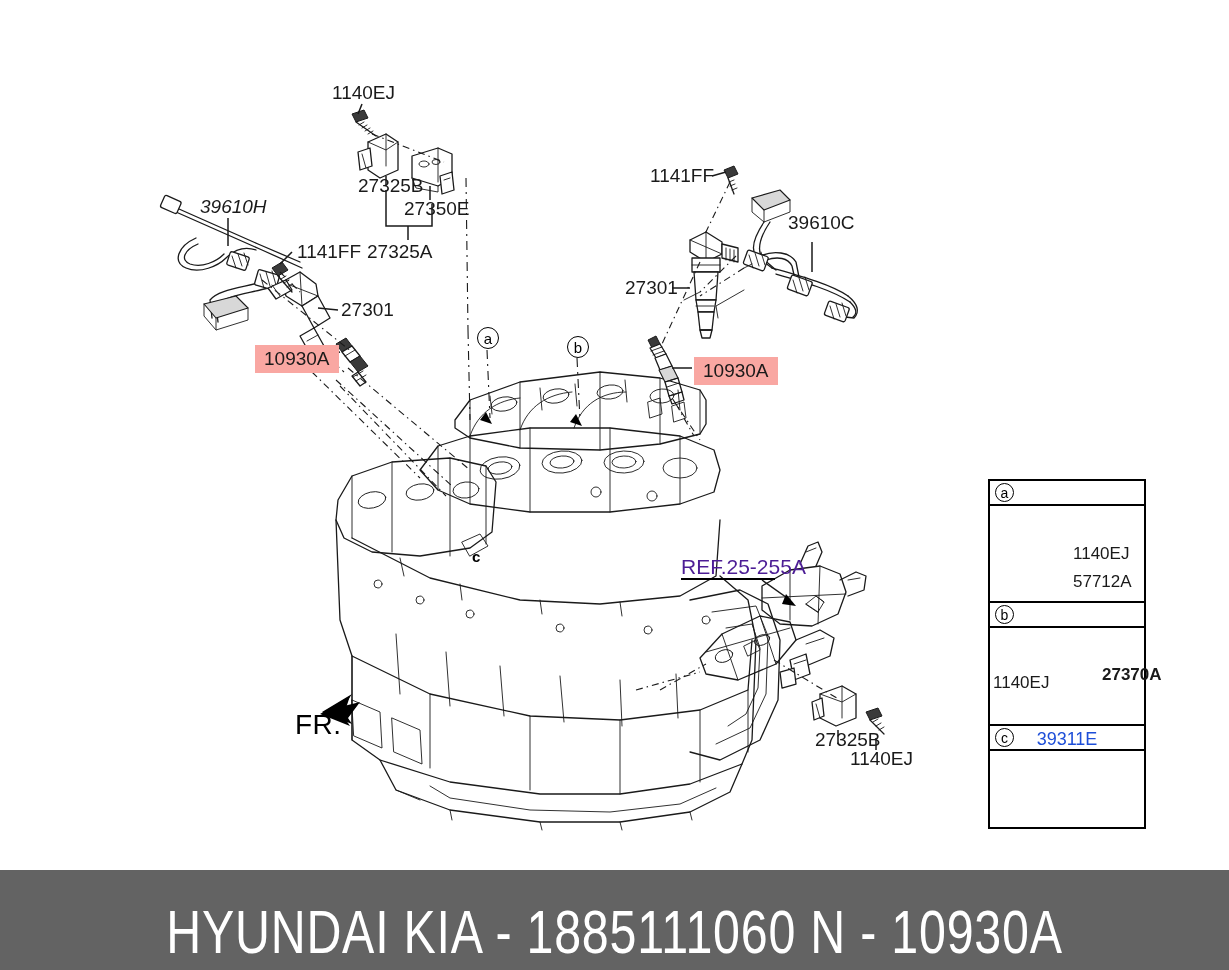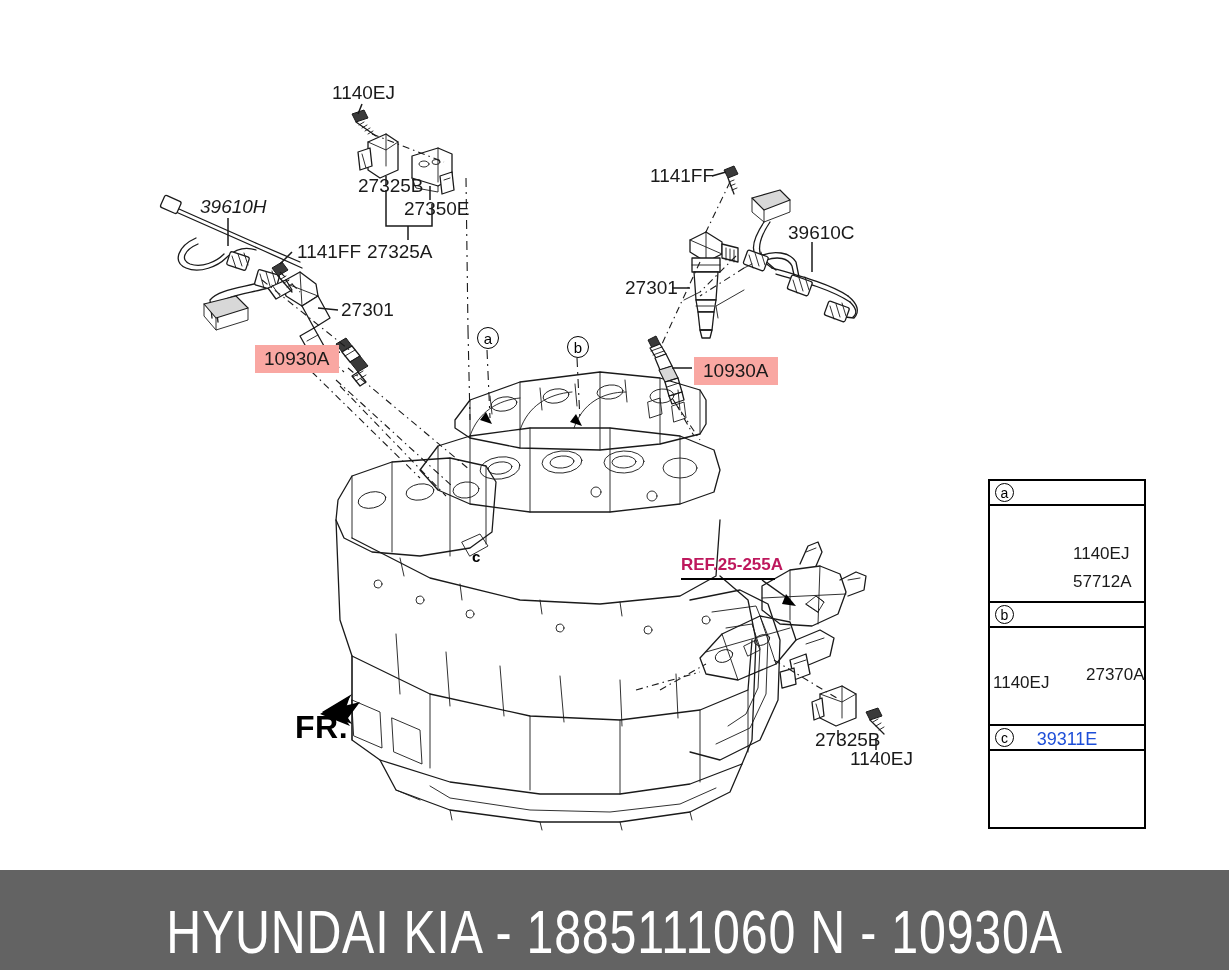--- a/index.html
+++ b/index.html
@@ -38,31 +38,31 @@
     color: #1a1a1a;
     font-family: "Liberation Sans", sans-serif;
     font-size: 19px;
     padding: 4px 9px 5px 9px;
     white-space: nowrap;
     line-height: 1;
   }
   .fr-label {
     position: absolute;
     font-family: "Liberation Sans", sans-serif;
-    font-weight: bold;
-    font-size: 32px;
+    font-weight: normal;
+    font-size: 28px;
     color: #000;
     letter-spacing: 0.5px;
   }
   .ref-label {
     position: absolute;
     font-family: "Liberation Sans", sans-serif;
-    font-weight: bold;
-    font-size: 17px;
-    color: #be185d;
+    font-weight: normal;
+    font-size: 21px;
+    color: #4c1d95;
     white-space: nowrap;
   }
   .ref-underline {
     position: absolute;
     height: 2px;
     background: #000;
   }
   
   #legend {
     position: absolute;
@@ -567,21 +567,21 @@
   <div class="lbl" style="left:358px; top:175px;">27325B</div>
   <div class="lbl" style="left:404px; top:198px;">27350E</div>
   <div class="lbl" style="left:367px; top:241px;">27325A</div>
 
   <div class="lbl" style="left:200px; top:196px;font-style:italic;">39610H</div>
   <div class="lbl" style="left:297px; top:241px;">1141FF</div>
   <div class="lbl" style="left:341px; top:299px;">27301</div>
   <div class="hl" style="left:255px; top:345px;">10930A</div>
 
   <div class="lbl" style="left:650px; top:165px;">1141FF</div>
-  <div class="lbl" style="left:788px; top:222px;">39610C</div>
+  <div class="lbl" style="left:788px; top:212px;">39610C</div>
   <div class="lbl" style="left:625px; top:277px;">27301</div>
   <div class="hl" style="left:694px; top:357px;">10930A</div>
 
   <div class="lbl" style="left:815px; top:729px;">27325B</div>
   <div class="lbl" style="left:850px; top:748px;">1140EJ</div>
 
   <div class="ref-label" style="left:681px; top:555px;">REF.25-255A</div>
   <div class="ref-underline" style="left:681px; top:578px; width:94px;"></div>
 
   <div class="fr-label" style="left:295px; top:709px;">FR.</div>
@@ -604,21 +604,21 @@
     </div>
 
     <div class="legend-hdr">
       <span class="legend-circ-wrap">
         <span class="circ">b</span>
       </span>
       <div class="legend-hdr-text"></div>
     </div>
     <div class="legend-body" style="height:98px;">
       <div class="legend-lbl" style="left:3px; top:45px;">1140EJ</div>
-      <div class="legend-lbl" style="left:96px; top:37px;">27370A</div>
+      <div class="legend-lbl" style="left:112px; top:37px;font-weight:bold;">27370A</div>
     </div>
 
     <div class="legend-hdr">
       <span class="legend-circ-wrap">
         <span class="circ">c</span>
       </span>
       <div class="legend-hdr-text">39311E</div>
     </div>
     <div class="legend-body last" style="height:76px;"></div>
   </div>

